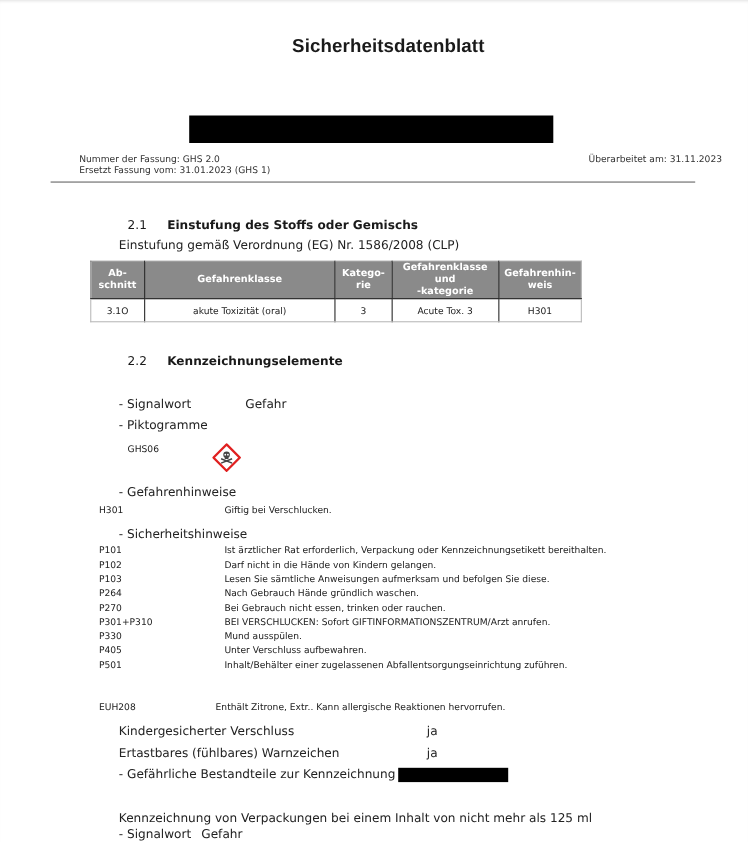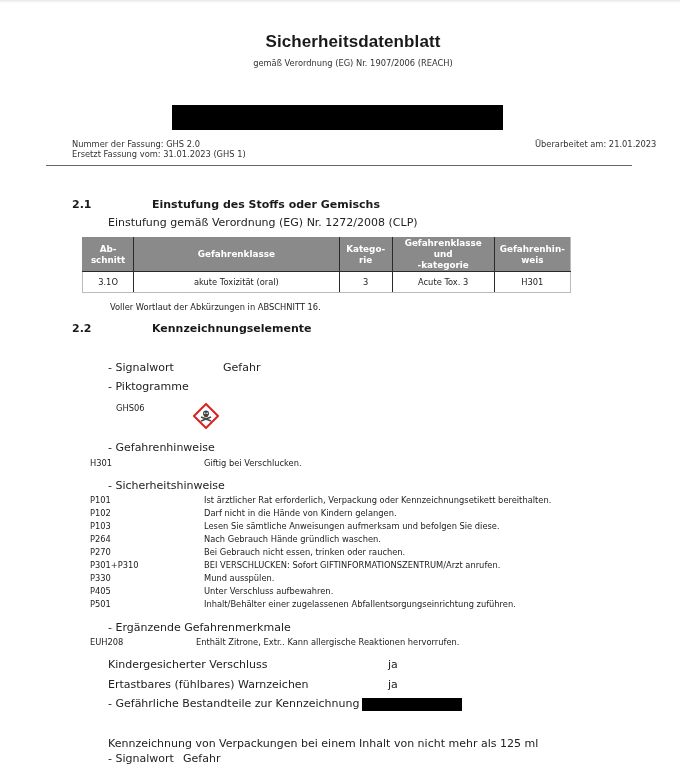--- a/index.html
+++ b/index.html
@@ -53,41 +53,42 @@
       left: 46px; top: 168px;
       width: 586px; height: 21px;
       background: #f4d674;
       padding-left: 3px;
       font-weight: bold;
       font-size: 11.6px;
       line-height: 21px;
       color: #1a1a1a;
     }
     .sub-num {
-      font-weight: bold;
-      font-size: 11px;
-    }
-    .sub-title {
-      font-weight: bold;
+      font-weight: normal;
       font-size: 11px;
       margin-left: 44px;
     }
+    .sub-title {
+      font-weight: bold;
+      font-size: 11px;
+      margin-left: 44px;
+    }
     .body-text {
       font-size: 11px;
       color: #222;
     }
     .small-text {
       font-size: 8.3px;
       color: #222;
     }
 
     table.class-table {
       position: absolute;
       left: 82px; top: 237px;
-      width: 489px;
+      width: 447px;
       border-collapse: collapse;
       font-size: 8.3px;
     }
     table.class-table th {
       background: #8a8a8a;
       color: #fff;
       font-weight: bold;
       font-size: 8.8px;
       line-height: 11px;
       height: 33px;
@@ -123,34 +124,33 @@
     }
     .code-list .code { position: absolute; left: 0; }
     .code-list .text { position: absolute; }
   </style>
 </head>
 <body>
 
 <div class="page">
 
   <div class="abs doc-title">Sicherheitsdatenblatt</div>
-  <div class="abs doc-subtitle">gemäß Verordnung (EG) Nr. 1907/2006 (REACH)</div>
 
   <div class="redact" style="left:172px; top:105px; width:331px; height:25px;"></div>
 
   <div class="abs meta" style="left:46px; top:139px;">Nummer der Fassung: GHS 2.0</div>
   <div class="abs meta" style="left:46px; top:149px;">Ersetzt Fassung vom: 31.01.2023 (GHS 1)</div>
-  <div class="abs meta" style="left:509px; top:139px;">Überarbeitet am: 21.01.2023</div>
+  <div class="abs meta" style="left:509px; top:139px;">Überarbeitet am: 31.11.2023</div>
 
   <div class="rule"></div>
 
 
   <div class="abs sub-num" style="left:46px; top:198px;">2.1</div>
   <div class="abs sub-title" style="left:82px; top:198px;">Einstufung des Stoffs oder Gemischs</div>
-  <div class="abs body-text" style="left:82px; top:216px;">Einstufung gemäß Verordnung (EG) Nr. 1272/2008 (CLP)</div>
+  <div class="abs body-text" style="left:82px; top:216px;">Einstufung gemäß Verordnung (EG) Nr. 1586/2008 (CLP)</div>
 
   <table class="class-table">
     <colgroup>
       <col style="width:55px">
       <col style="width:253px">
       <col style="width:56px">
       <col style="width:109px">
       <col style="width:78px">
     </colgroup>
     <thead>
@@ -170,21 +170,20 @@
       <tr>
         <td>3.1O</td>
         <td>akute Toxizität (oral)</td>
         <td>3</td>
         <td>Acute Tox. 3</td>
         <td>H301</td>
       </tr>
     </tbody>
   </table>
 
-  <div class="abs small-text" style="left:84px; top:302px;">Voller Wortlaut der Abkürzungen in ABSCHNITT 16.</div>
 
   <div class="abs sub-num" style="left:46px; top:322px;">2.2</div>
   <div class="abs sub-title" style="left:82px; top:322px;">Kennzeichnungselemente</div>
 
   <div class="abs body-text" style="left:82px; top:361px;">- Signalwort</div>
   <div class="abs body-text" style="left:197px; top:361px;">Gefahr</div>
 
   <div class="abs body-text" style="left:82px; top:380px;text-align:right;">- Piktogramme</div>
   <div class="abs small-text" style="left:90px; top:403px;">GHS06</div>
 
@@ -239,21 +238,20 @@
     <div class="row" style="left:90px; top:586px;">
       <span class="code">P405</span>
       <span class="text" style="left:114px;">Unter Verschluss aufbewahren.</span>
     </div>
     <div class="row" style="left:90px; top:599px;">
       <span class="code">P501</span>
       <span class="text" style="left:114px;">Inhalt/Behälter einer zugelassenen Abfallentsorgungseinrichtung zuführen.</span>
     </div>
   </div>
 
-  <div class="abs body-text" style="left:82px; top:621px;">- Ergänzende Gefahrenmerkmale</div>
   <div class="code-list">
     <div class="row" style="left:90px; top:637px;">
       <span class="code">EUH208</span>
       <span class="text" style="left:106px;">Enthält Zitrone, Extr.. Kann allergische Reaktionen hervorrufen.</span>
     </div>
   </div>
 
   <div class="abs body-text" style="left:82px; top:658px;">Kindergesicherter Verschluss</div>
   <div class="abs body-text" style="left:362px; top:658px;">ja</div>
 

